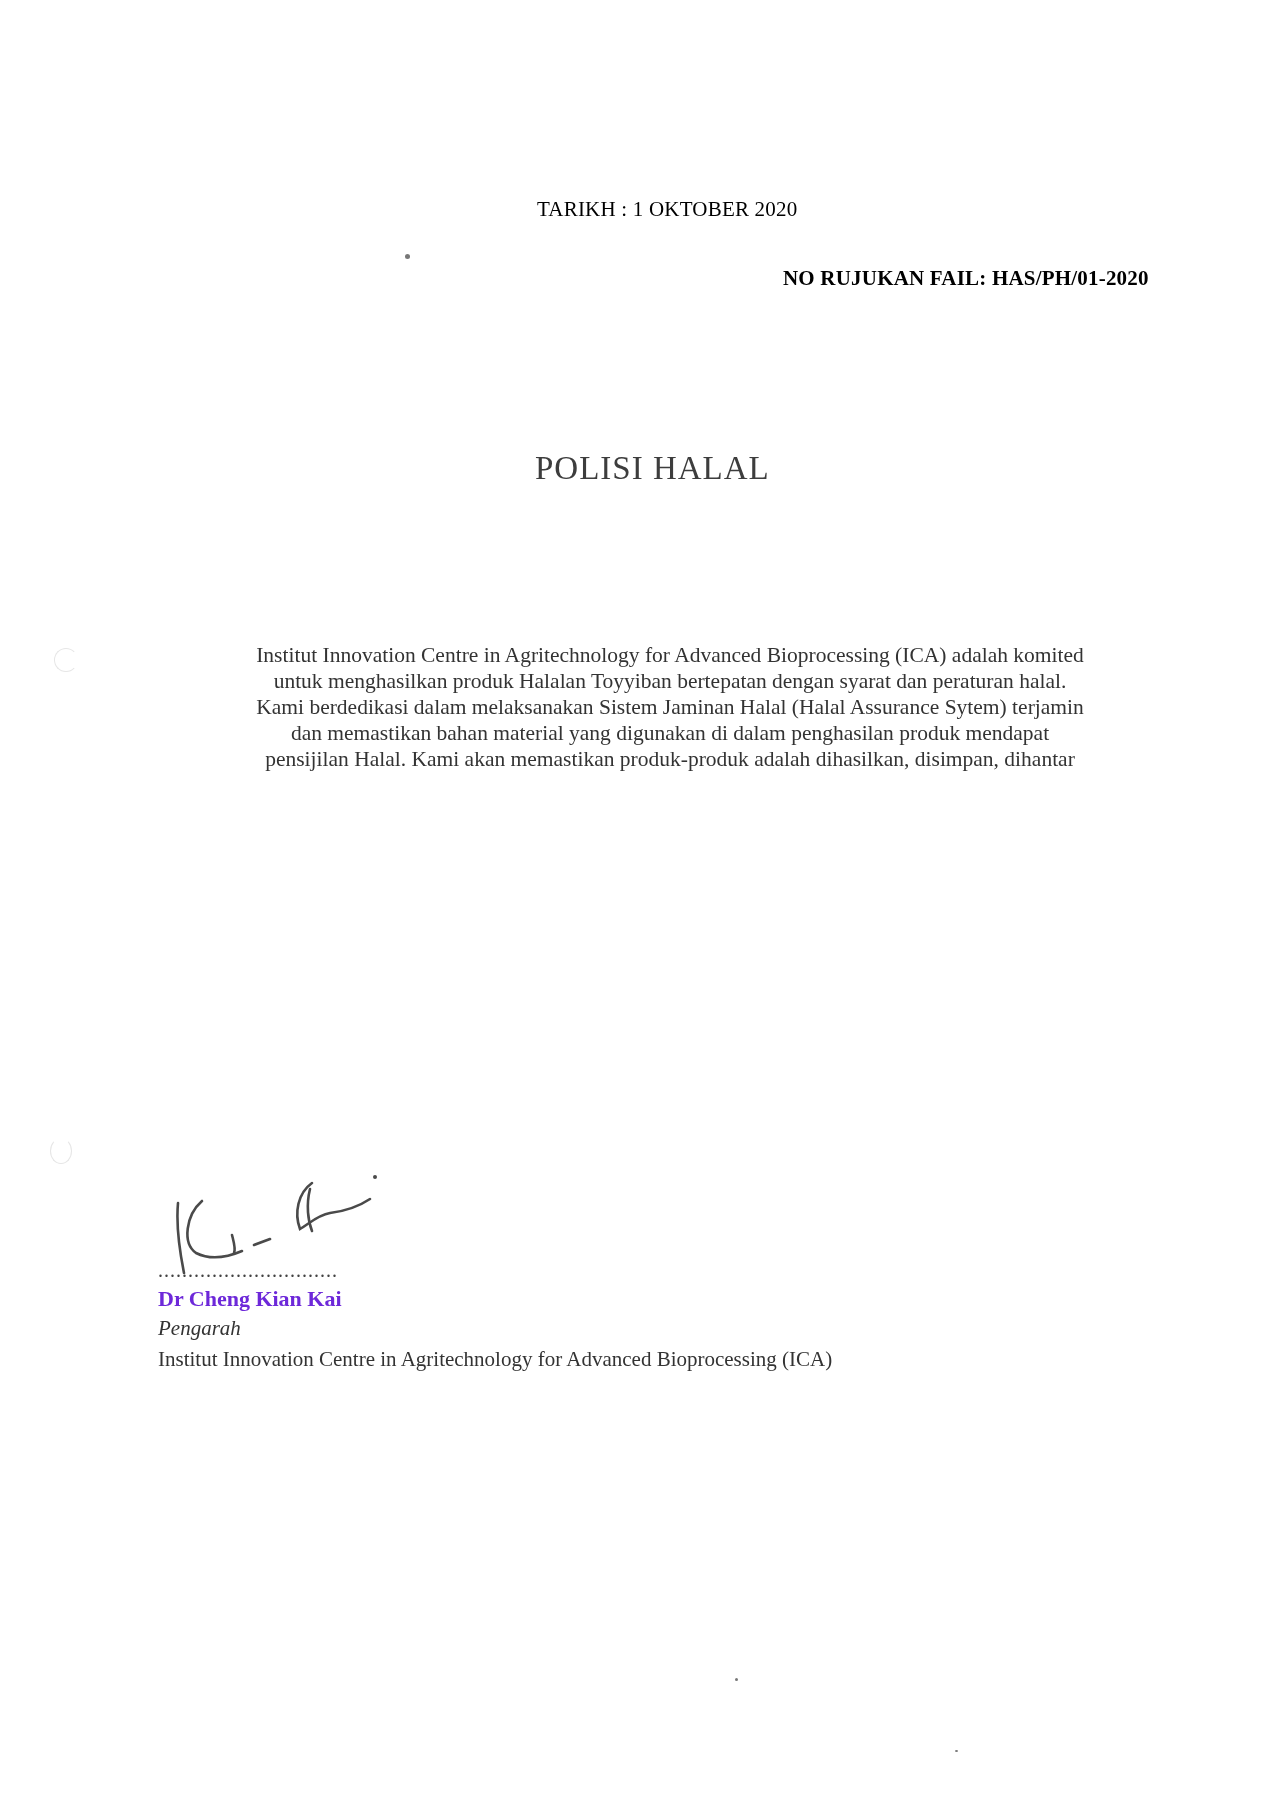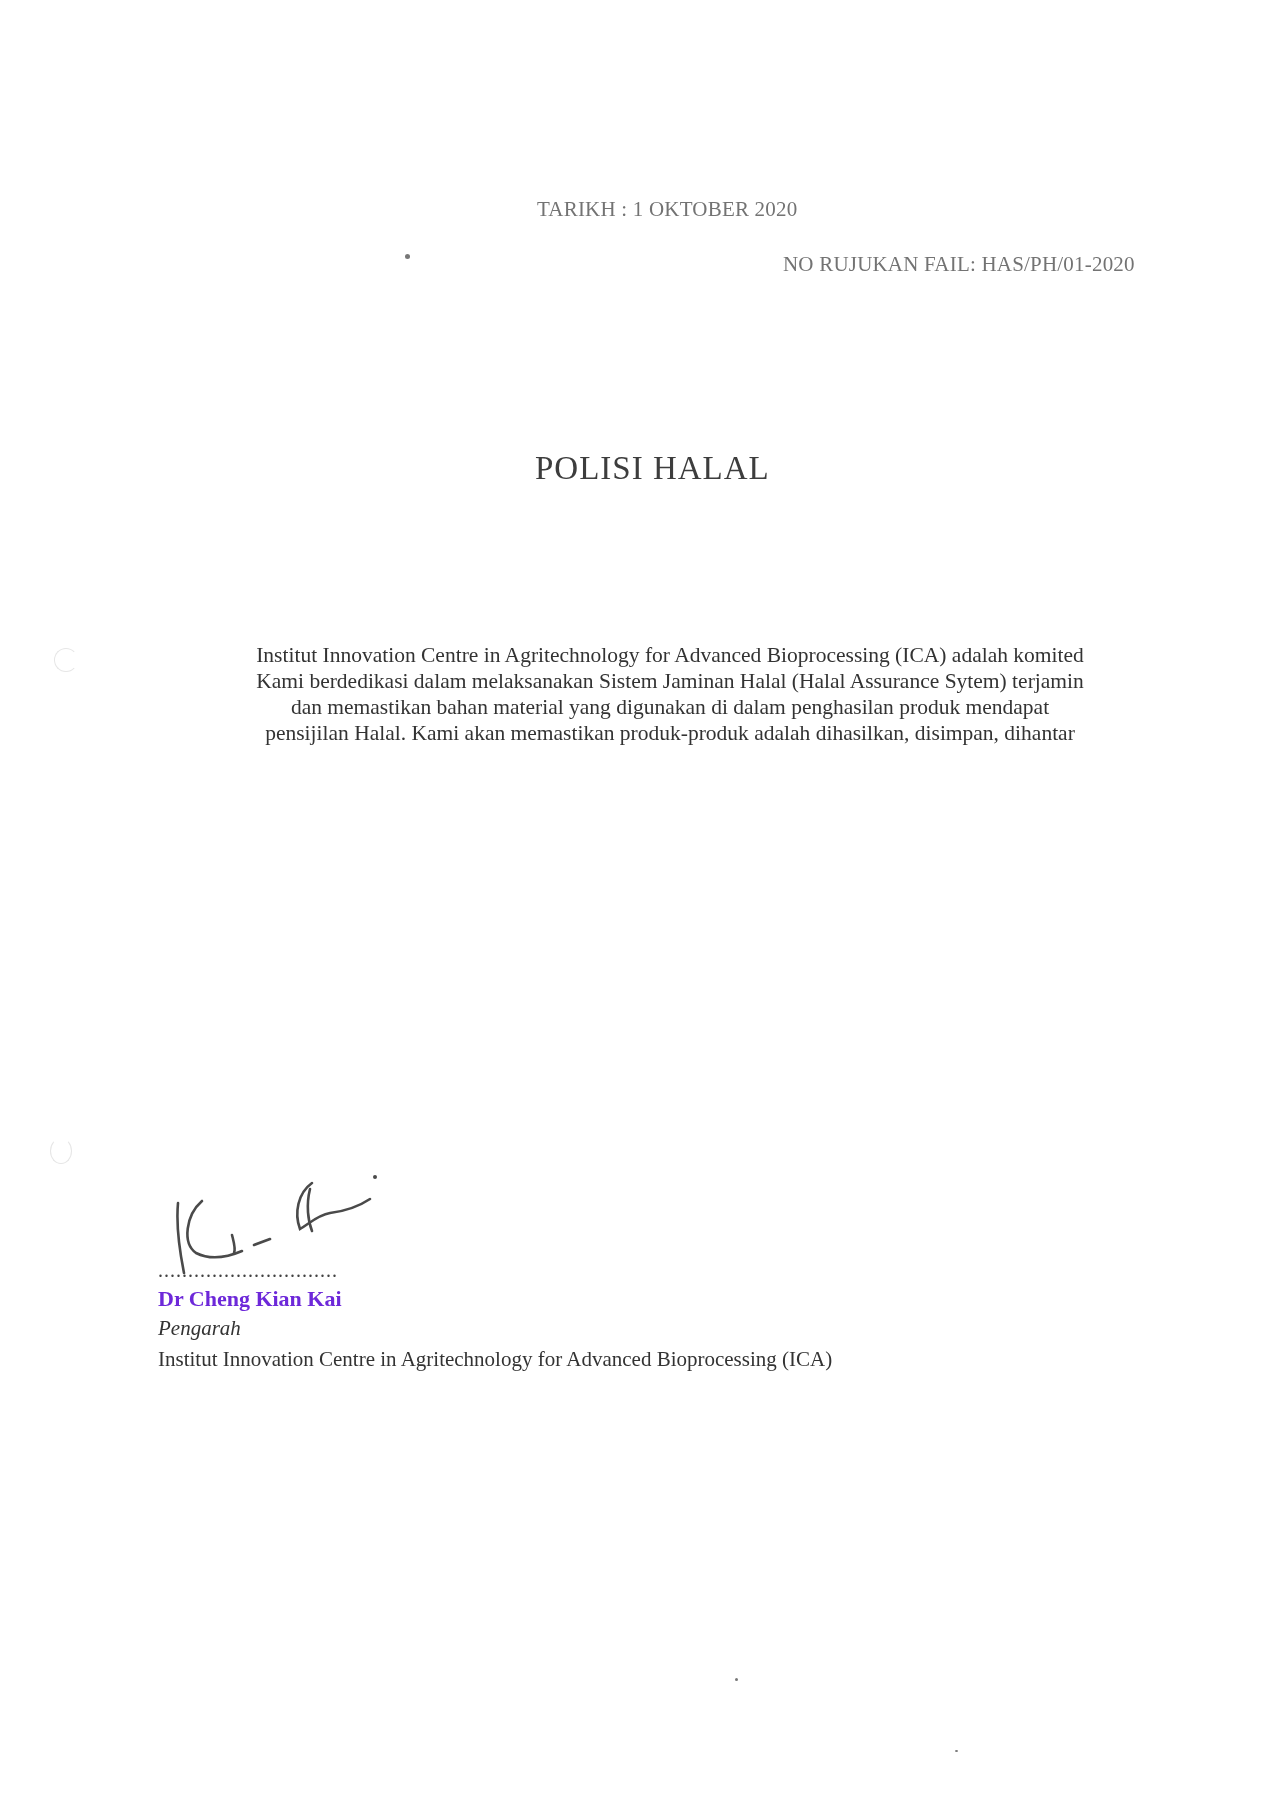--- a/index.html
+++ b/index.html
@@ -1,48 +1,49 @@
 <!DOCTYPE html>
 <html><head>
 <meta charset="utf-8">
 <style>
   html, body { margin: 0; padding: 0; }
   body {
     width: 1280px; height: 1810px; background: #ffffff; position: relative; overflow: hidden;
     font-family: "Liberation Serif", "DejaVu Serif", serif; color: #3a3a3a;
   }
   .abs { position: absolute; white-space: nowrap; }
-  .meta { font-size: 21px; letter-spacing: 0.2px; color: #737373; }
+  .meta { font-size: 21px; letter-spacing: 0.2px; color: #000000; }
   .title { font-size: 33px; font-weight: normal; letter-spacing: 1px; color: #3d3d3d; }
   .para { position: absolute; left: 170px; width: 1000px; top: 642px; font-size: 21.5px; line-height: 26px; color: #333; }
   .para .line { display: block; text-align: center; white-space: nowrap; }
   .sig-block { position: absolute; left: 158px; top: 1180px; }
   .dots { font-size: 20px; letter-spacing: 1px; color: #444; line-height: 20px; }
   .name { font-size: 22px; font-weight: bold; color: #6d28d9; margin-top: 6px; }
   .role { font-size: 21px; color: #333; margin-top: 4px; font-style: italic; }
   .org { font-size: 21px; color: #333; margin-top: 6px; white-space: nowrap; }
   .speck { position: absolute; background: #777; border-radius: 50%; }
   .hole { position: absolute; border: 1px solid #e6e6e6; border-radius: 50%; border-right-color: transparent; }
 </style>
 </head>
 <body>
 
 <div>
 
   <div class="abs meta" style="left:537px; top:197px;">TARIKH : 1 OKTOBER 2020</div>
   <div class="speck" style="left:405px; top:254px; width:5px; height:5px;"></div>
-  <div class="abs meta" style="left:783px; top:252px;">NO RUJUKAN FAIL: HAS/PH/01-2020</div>
+  <div class="abs meta" style="left:783px; top:266px;font-weight:bold;">NO RUJUKAN FAIL: HAS/PH/01-2020</div>
 
   <div class="abs title" style="left:535px; top:450px;">POLISI HALAL</div>
 
   <div class="hole" style="left:54px; top:648px; width:22px; height:22px;"></div>
   <div class="hole" style="left:48px; top:1140px; width:24px; height:20px; transform:rotate(-90deg);"></div>
 
   <div class="para">
     <span class="line">Institut Innovation Centre in Agritechnology for Advanced Bioprocessing (ICA) adalah komited</span>
+    <span class="line">untuk menghasilkan produk Halalan Toyyiban bertepatan dengan syarat dan peraturan halal.</span>
     <span class="line">Kami berdedikasi dalam melaksanakan Sistem Jaminan Halal (Halal Assurance Sytem) terjamin</span>
     <span class="line">dan memastikan bahan material yang digunakan di dalam penghasilan produk mendapat</span>
     <span class="line">pensijilan Halal. Kami akan memastikan produk-produk adalah dihasilkan, disimpan, dihantar</span>
   </div>
 
   <svg class="abs" style="left:160px; top:1165px;" width="280" height="110" viewBox="0 0 280 110">
     <g fill="none" stroke="#4a4a4a" stroke-width="2.6" stroke-linecap="round">
       <path d="M18 38 C16 60, 20 88, 24 108"></path>
       <path d="M42 36 C26 50, 22 78, 36 88 C52 96, 68 92, 82 86"></path>
       <path d="M72 70 C74 78, 76 84, 74 88"></path>

